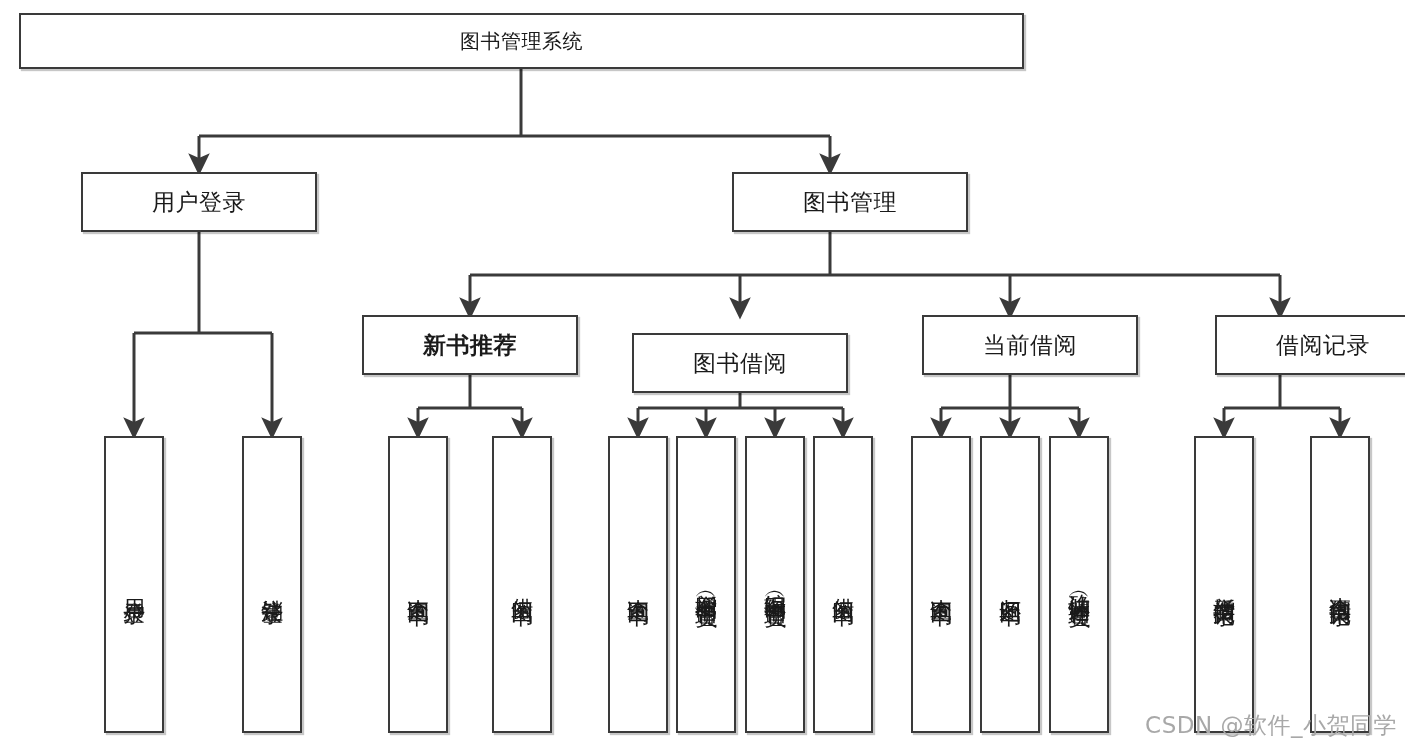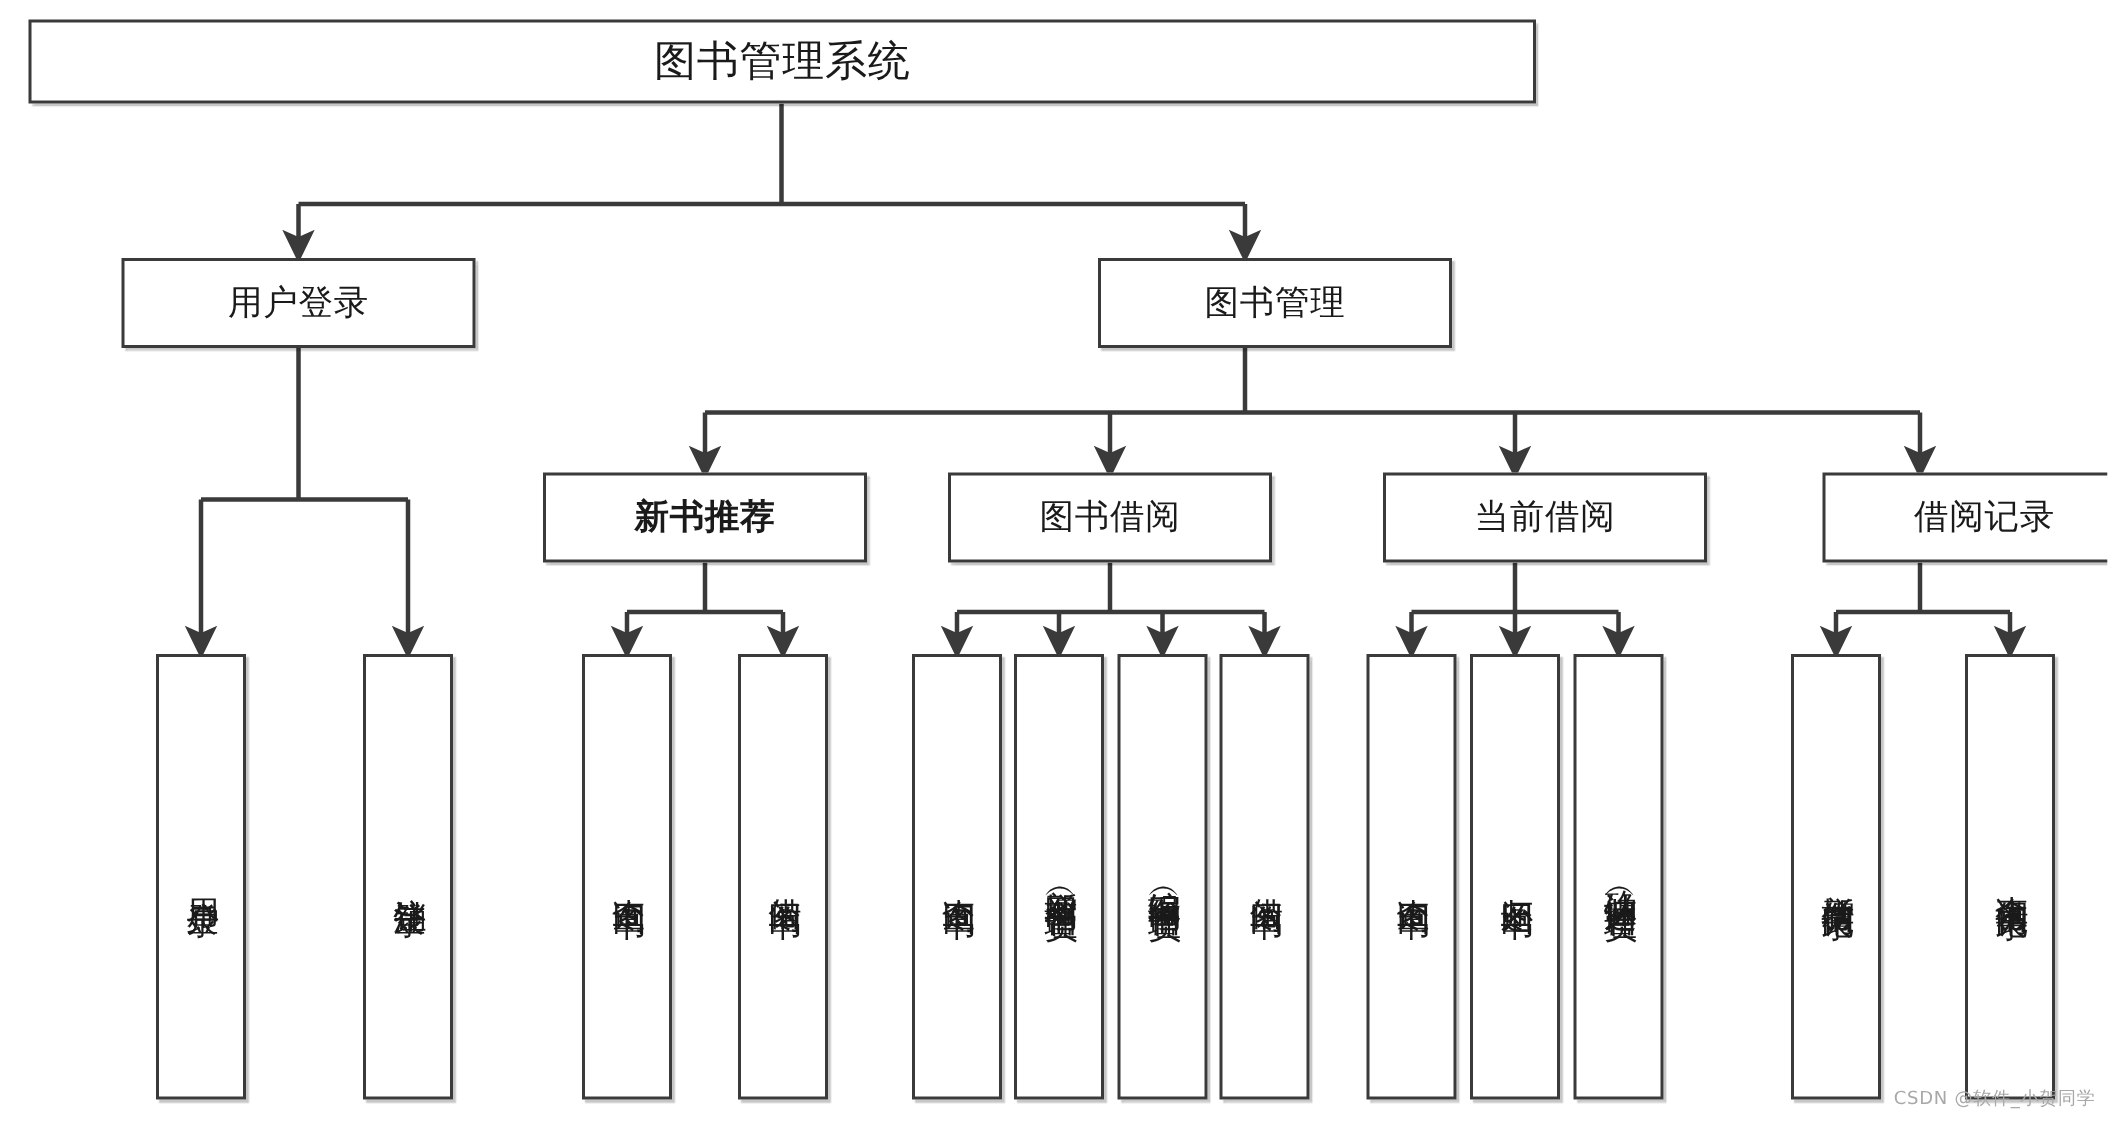--- a/index.html
+++ b/index.html
@@ -53,27 +53,27 @@
   }
   .node.vert .label {
     writing-mode: vertical-rl;
     text-orientation: upright;
     font-size: 22px;
     line-height: 1.12;
     letter-spacing: 2px;
     white-space: nowrap;
   }
   .node.title .label {
-    font-size: 28px;
+    font-size: 20px;
   }
   #watermark {
     position: absolute;
     right: 8px;
     bottom: 6px;
-    font-size: 12px;
+    font-size: 23px;
     color: #a8a8a8;
     letter-spacing: 0.5px;
     z-index: 5;
     white-space: nowrap;
   }
 </style>
 </head>
 <body>
 
 <div id="canvas">
@@ -135,21 +135,21 @@
   <div class="node horiz" style="left:81px; top:172px; width:236px; height:60px;">
     <span class="label">用户登录</span>
   </div>
   <div class="node horiz" style="left:712px; top:172px; width:236px; height:60px;margin-left:20px;">
     <span class="label">图书管理</span>
   </div>
 
   <div class="node horiz" style="left:362px; top:315px; width:216px; height:60px;font-weight:bold;">
     <span class="label">新书推荐</span>
   </div>
-  <div class="node horiz" style="left:632px; top:315px; width:216px; height:60px;">
+  <div class="node horiz" style="left:632px; top:333px; width:216px; height:60px;">
     <span class="label">图书借阅</span>
   </div>
   <div class="node horiz" style="left:902px; top:315px; width:216px; height:60px;margin-left:20px;">
     <span class="label">当前借阅</span>
   </div>
   <div class="node horiz" style="left:1172px; top:315px; width:216px; height:60px;margin-left:43px;">
     <span class="label">借阅记录</span>
   </div>
 
   <div class="node vert" style="left:104px; top:436px; width:60px; height:297px;">

